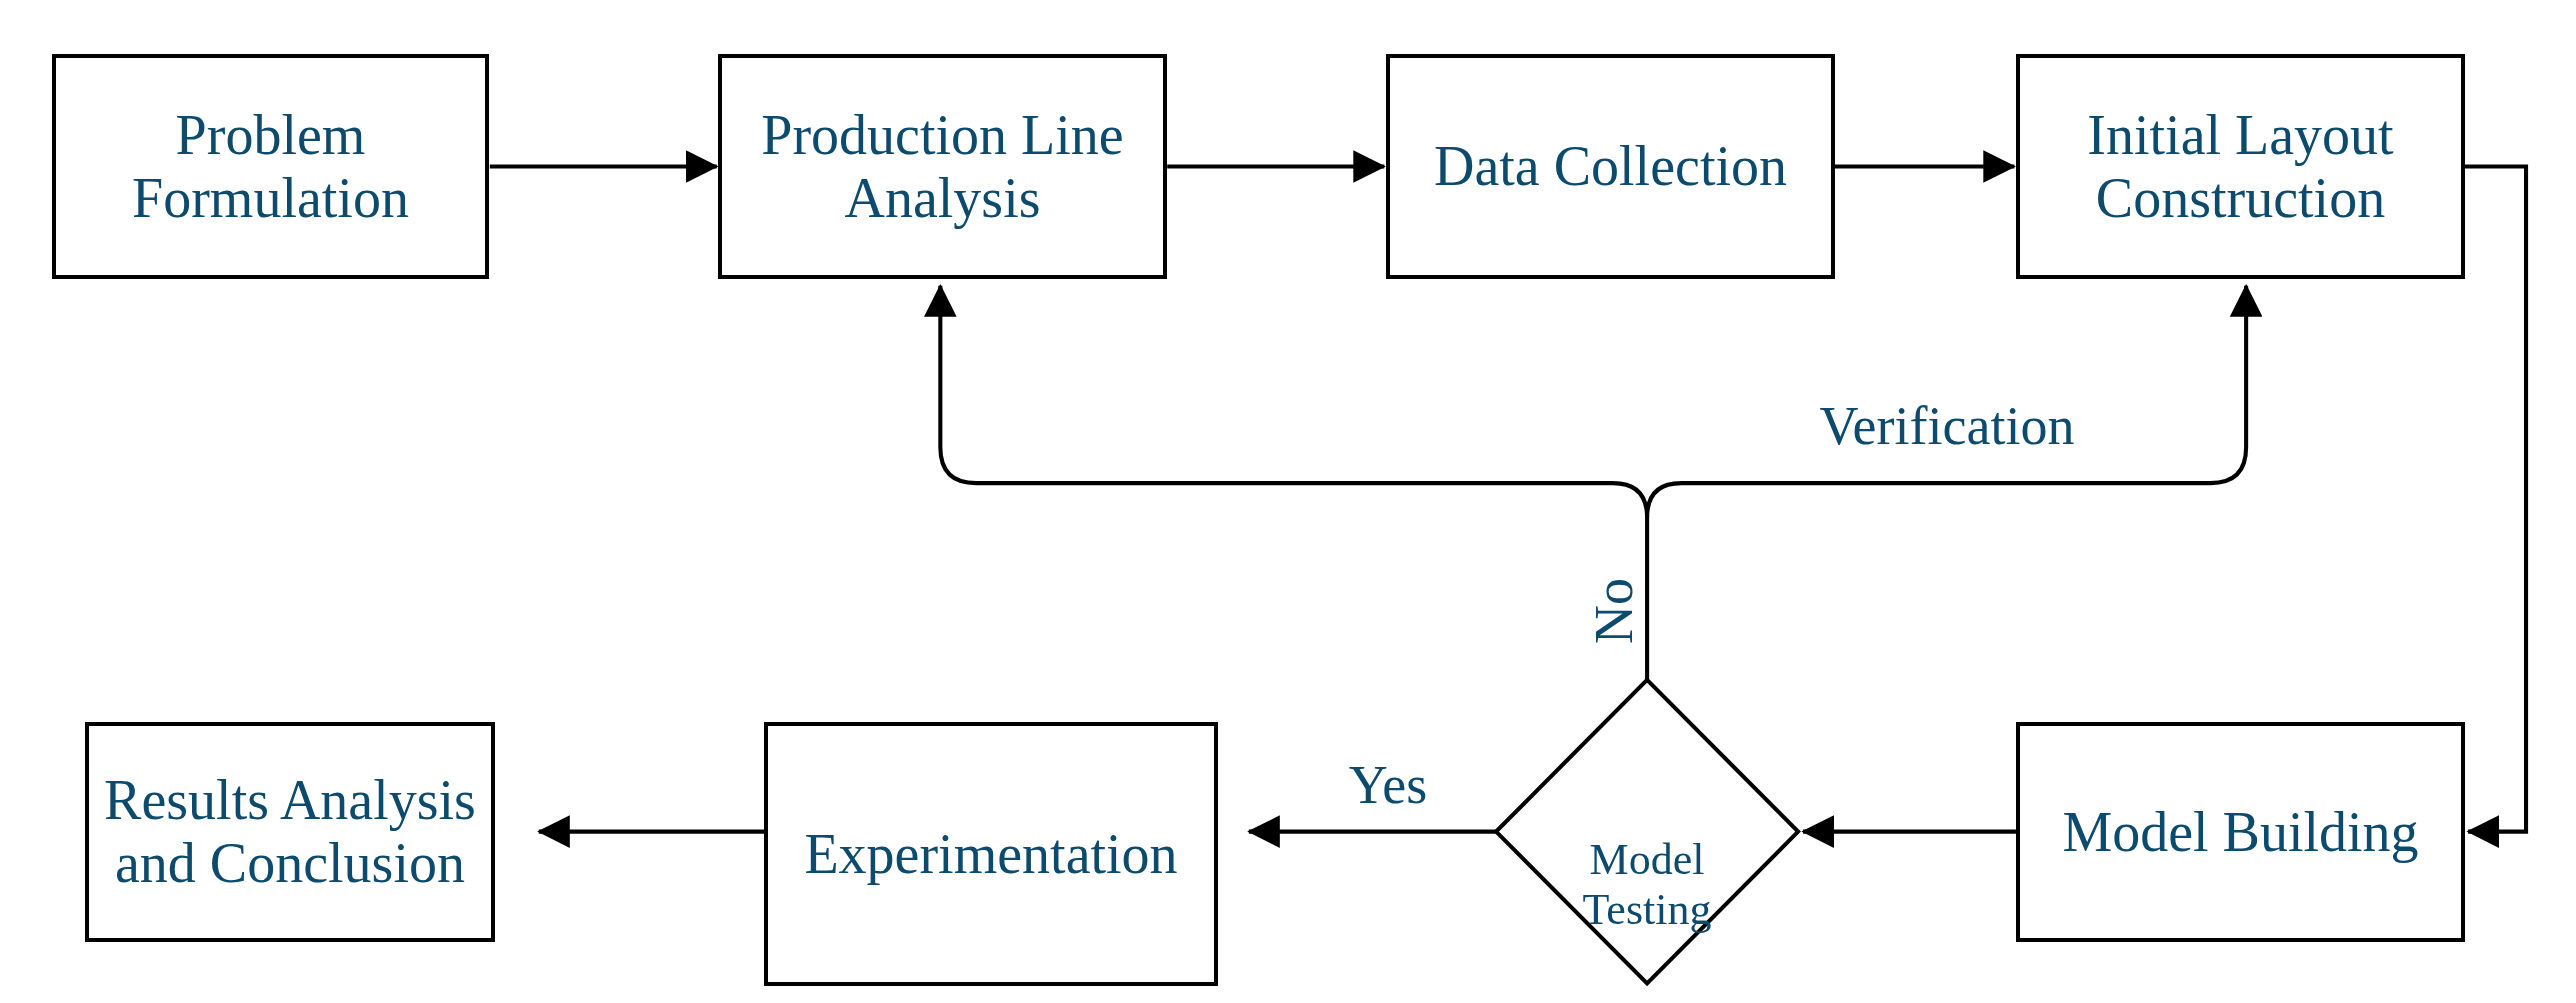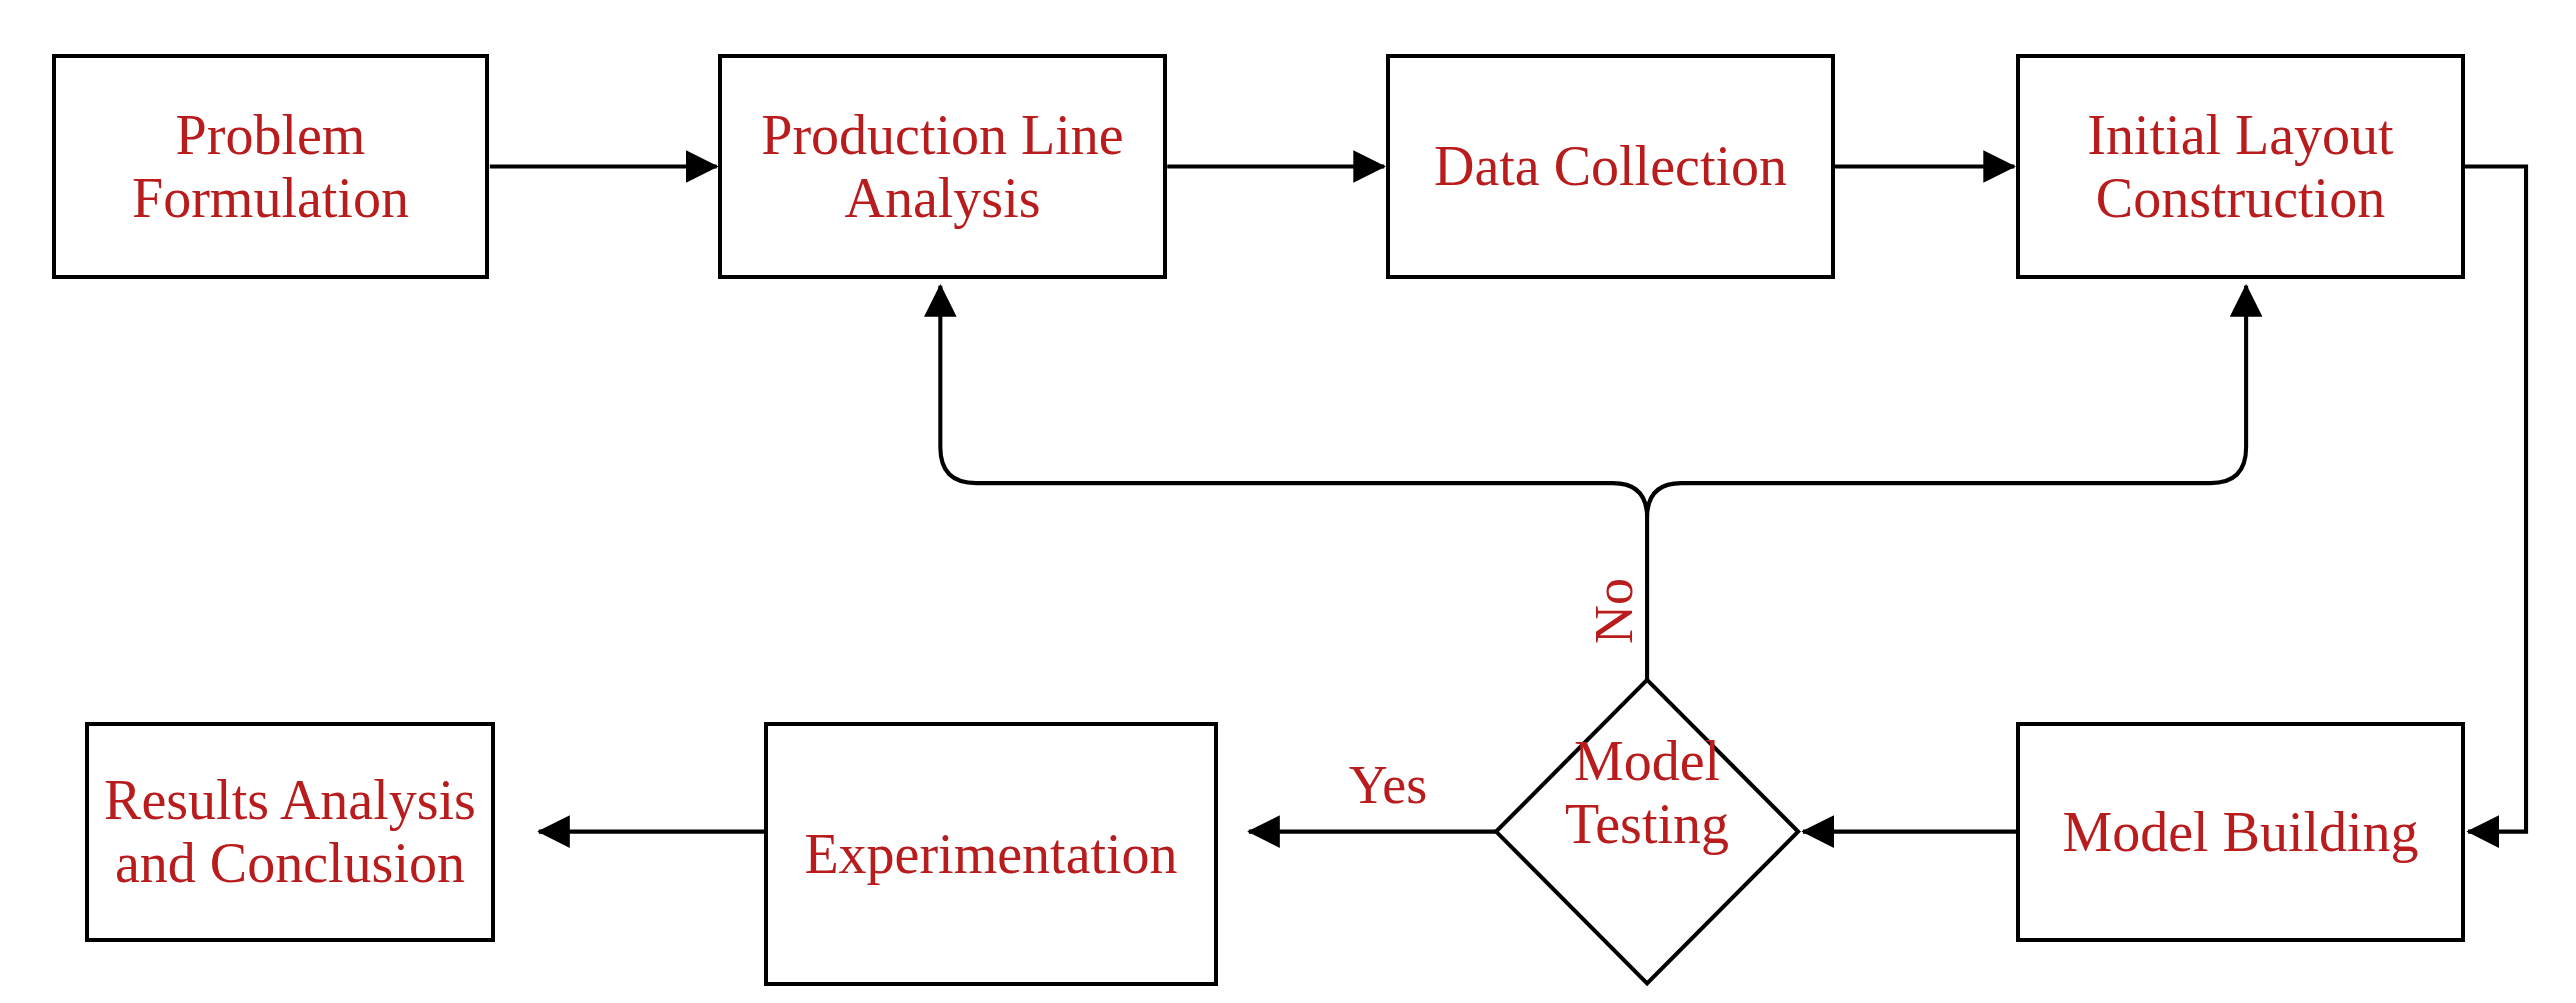--- a/index.html
+++ b/index.html
@@ -7,21 +7,21 @@
     padding: 0;
     background: #ffffff;
   }
   .canvas {
     position: relative;
     width: 2576px;
     height: 1003px;
     background: #ffffff;
     overflow: hidden;
     font-family: "Liberation Serif", "DejaVu Serif", serif;
-    color: #b91c1c;
+    color: #0c4a6e;
   }
   svg.connectors {
     position: absolute;
     left: 0; top: 0;
     width: 2576px;
     height: 1003px;
   }
   .node {
     position: absolute;
     box-sizing: border-box;
@@ -31,24 +31,24 @@
     align-items: center;
     justify-content: center;
     text-align: center;
     font-size: 56px;
     line-height: 1.12;
     white-space: pre-line;
   }
   .diamond-label {
     position: absolute;
     display: flex;
-    align-items: flex-start;
+    align-items: flex-end;
     justify-content: center;
     text-align: center;
-    font-size: 56px;
+    font-size: 44px;
     line-height: 1.12;
     white-space: pre-line;
   }
   .edge-label {
     position: absolute;
     font-size: 54px;
     line-height: 1;
     white-space: nowrap;
     transform: translate(-50%, -50%);
   }
@@ -127,19 +127,20 @@
   <div class="node n-mb">
     <span>Model Building</span>
   </div>
 
   <div class="diamond-label n-mt">
     <span>Model
 Testing</span>
   </div>
 
 
+  <div class="edge-label l-verification">Verification</div>
 
   <div class="edge-label rotated l-no">No</div>
 
   <div class="edge-label l-yes">Yes</div>
 
 </div>
 
 
 </body></html>

